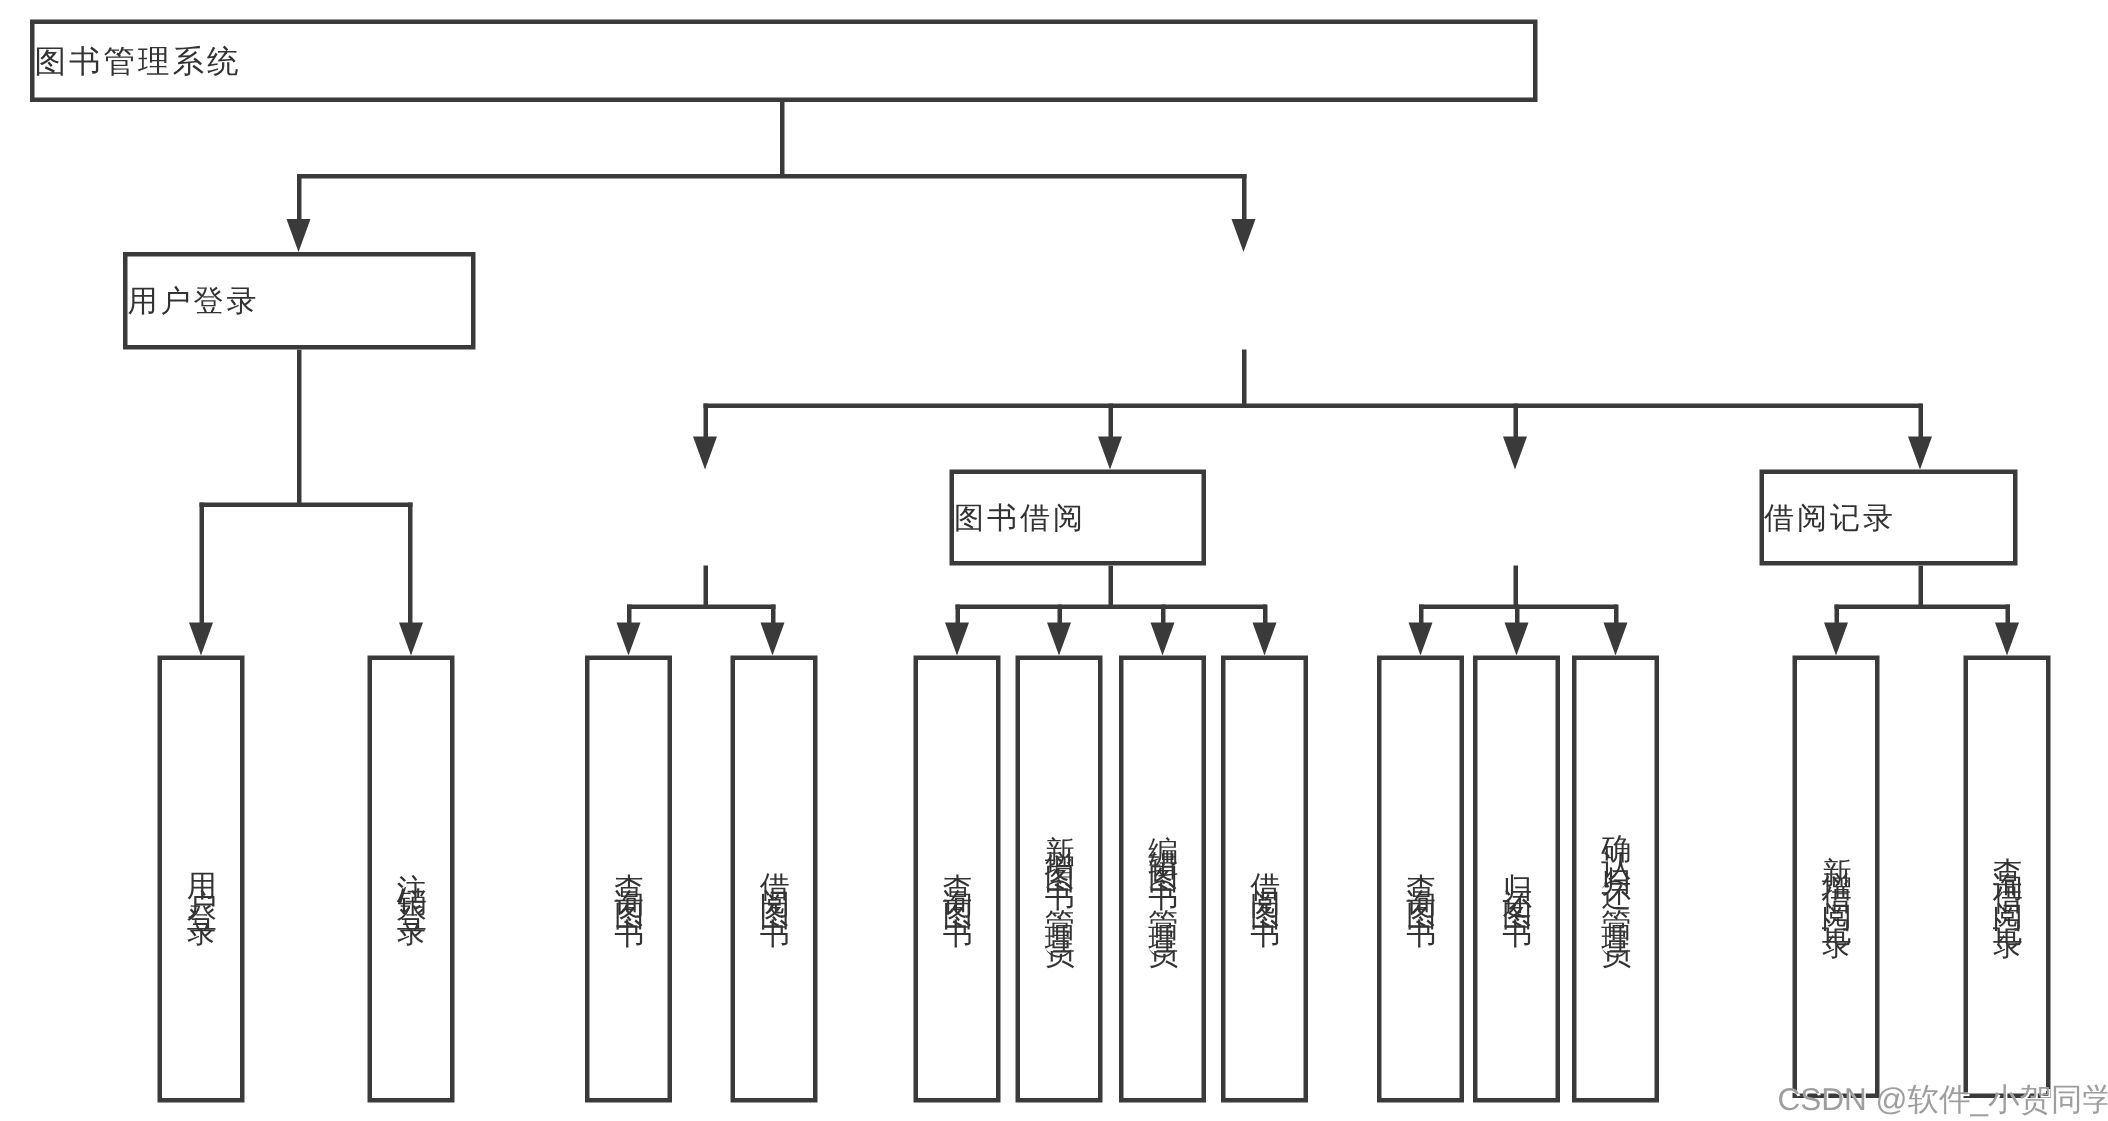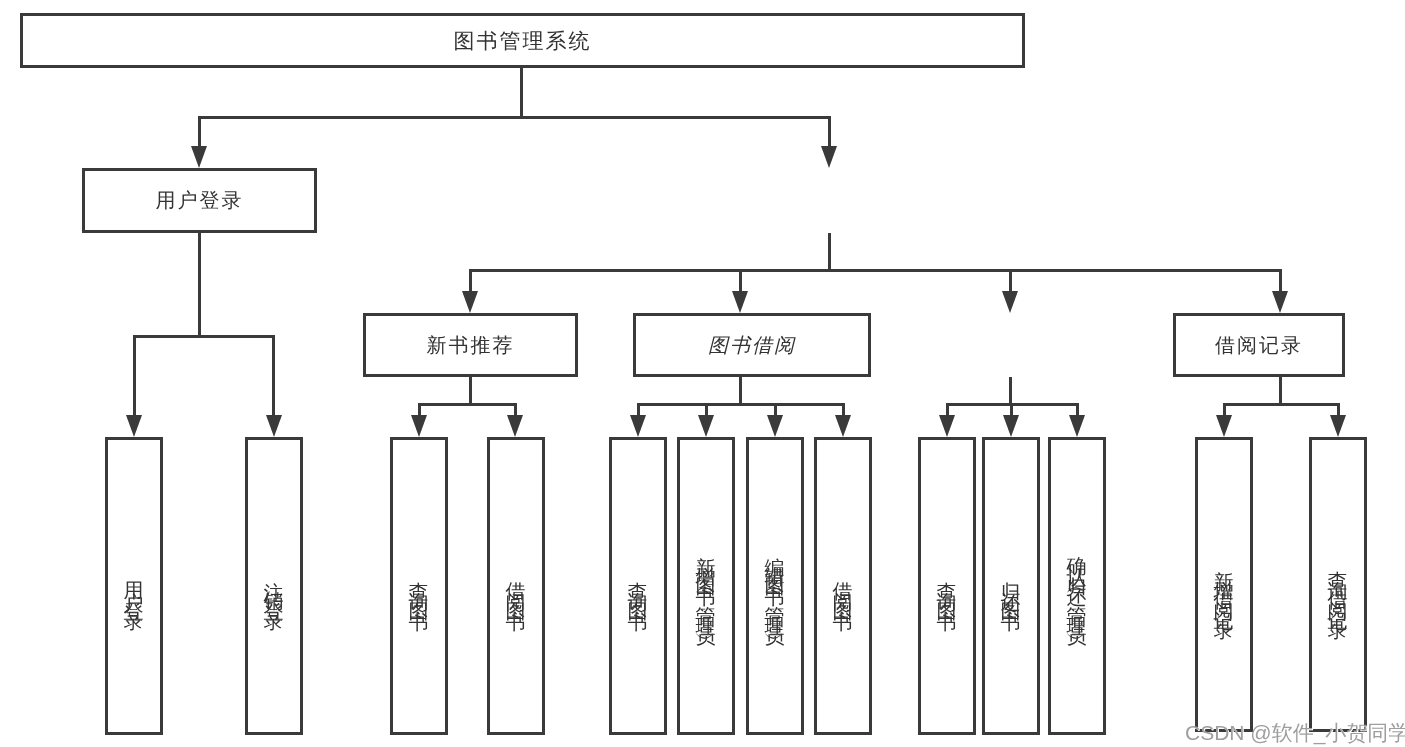--- a/index.html
+++ b/index.html
@@ -12,21 +12,21 @@
   }
   .stage { position: absolute; inset: 0; }
 
   
   .box {
     position: absolute;
     background: #ffffff;
     border: 3px solid #3a3a3a;
     box-sizing: border-box;
   }
-  .hbox { display: flex; align-items: center; justify-content: center; }
+  .hbox { display: flex; align-items: center; }
   .hlabel {
     font-size: 20px; letter-spacing: 2px; color: #333333; white-space: nowrap;
   }
   .rootlabel { font-size: 21px; }
   .vlabel {
     position: absolute; left: 50%; top: 50%;
     transform: translate(-50%, -50%);
     writing-mode: vertical-rl; text-orientation: mixed;
     font-size: 20px; letter-spacing: 10px; line-height: 1;
     color: #333333; white-space: nowrap;
@@ -118,24 +118,21 @@
   <div class="arrow" style="left:1330px;top:415px;"></div>
 
   <div class="box hbox" style="left:20px;top:13px;width:1005px;height:55px;">
     <span class="hlabel rootlabel">图书管理系统</span>
   </div>
 
   <div class="box hbox" style="left:82px;top:168px;width:235px;height:65px;">
     <span class="hlabel">用户登录</span>
   </div>
 
-  <div class="box hbox" style="left:363px;top:313px;width:215px;height:64px;">
-    <span class="hlabel">新书推荐</span>
-  </div>
-  <div class="box hbox" style="left:633px;top:313px;width:238px;height:64px;font-style:italic;">
+  <div class="box hbox" style="left:633px;top:313px;width:171px;height:64px;">
     <span class="hlabel">图书借阅</span>
   </div>
   <div class="box hbox" style="left:1173px;top:313px;width:172px;height:64px;">
     <span class="hlabel">借阅记录</span>
   </div>
 
   <div class="box" style="left:105px;top:437px;width:58px;height:298px;">
     <span class="vlabel">用户登录</span>
   </div>
   <div class="box" style="left:245px;top:437px;width:58px;height:298px;">

